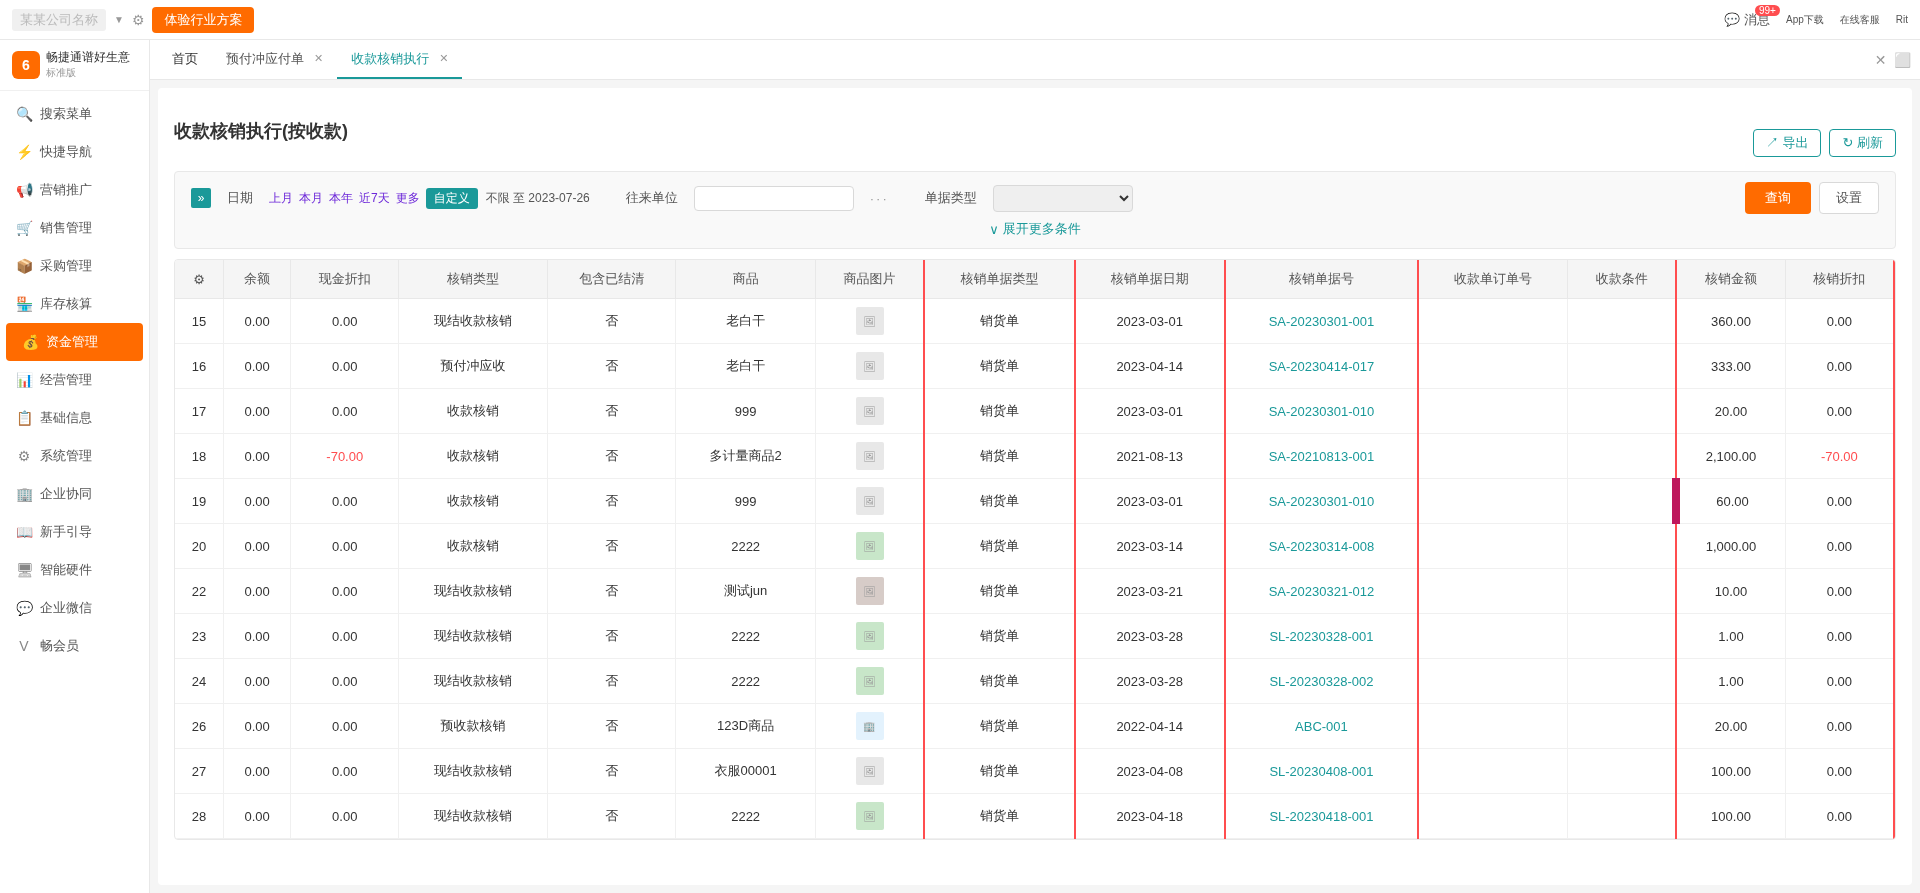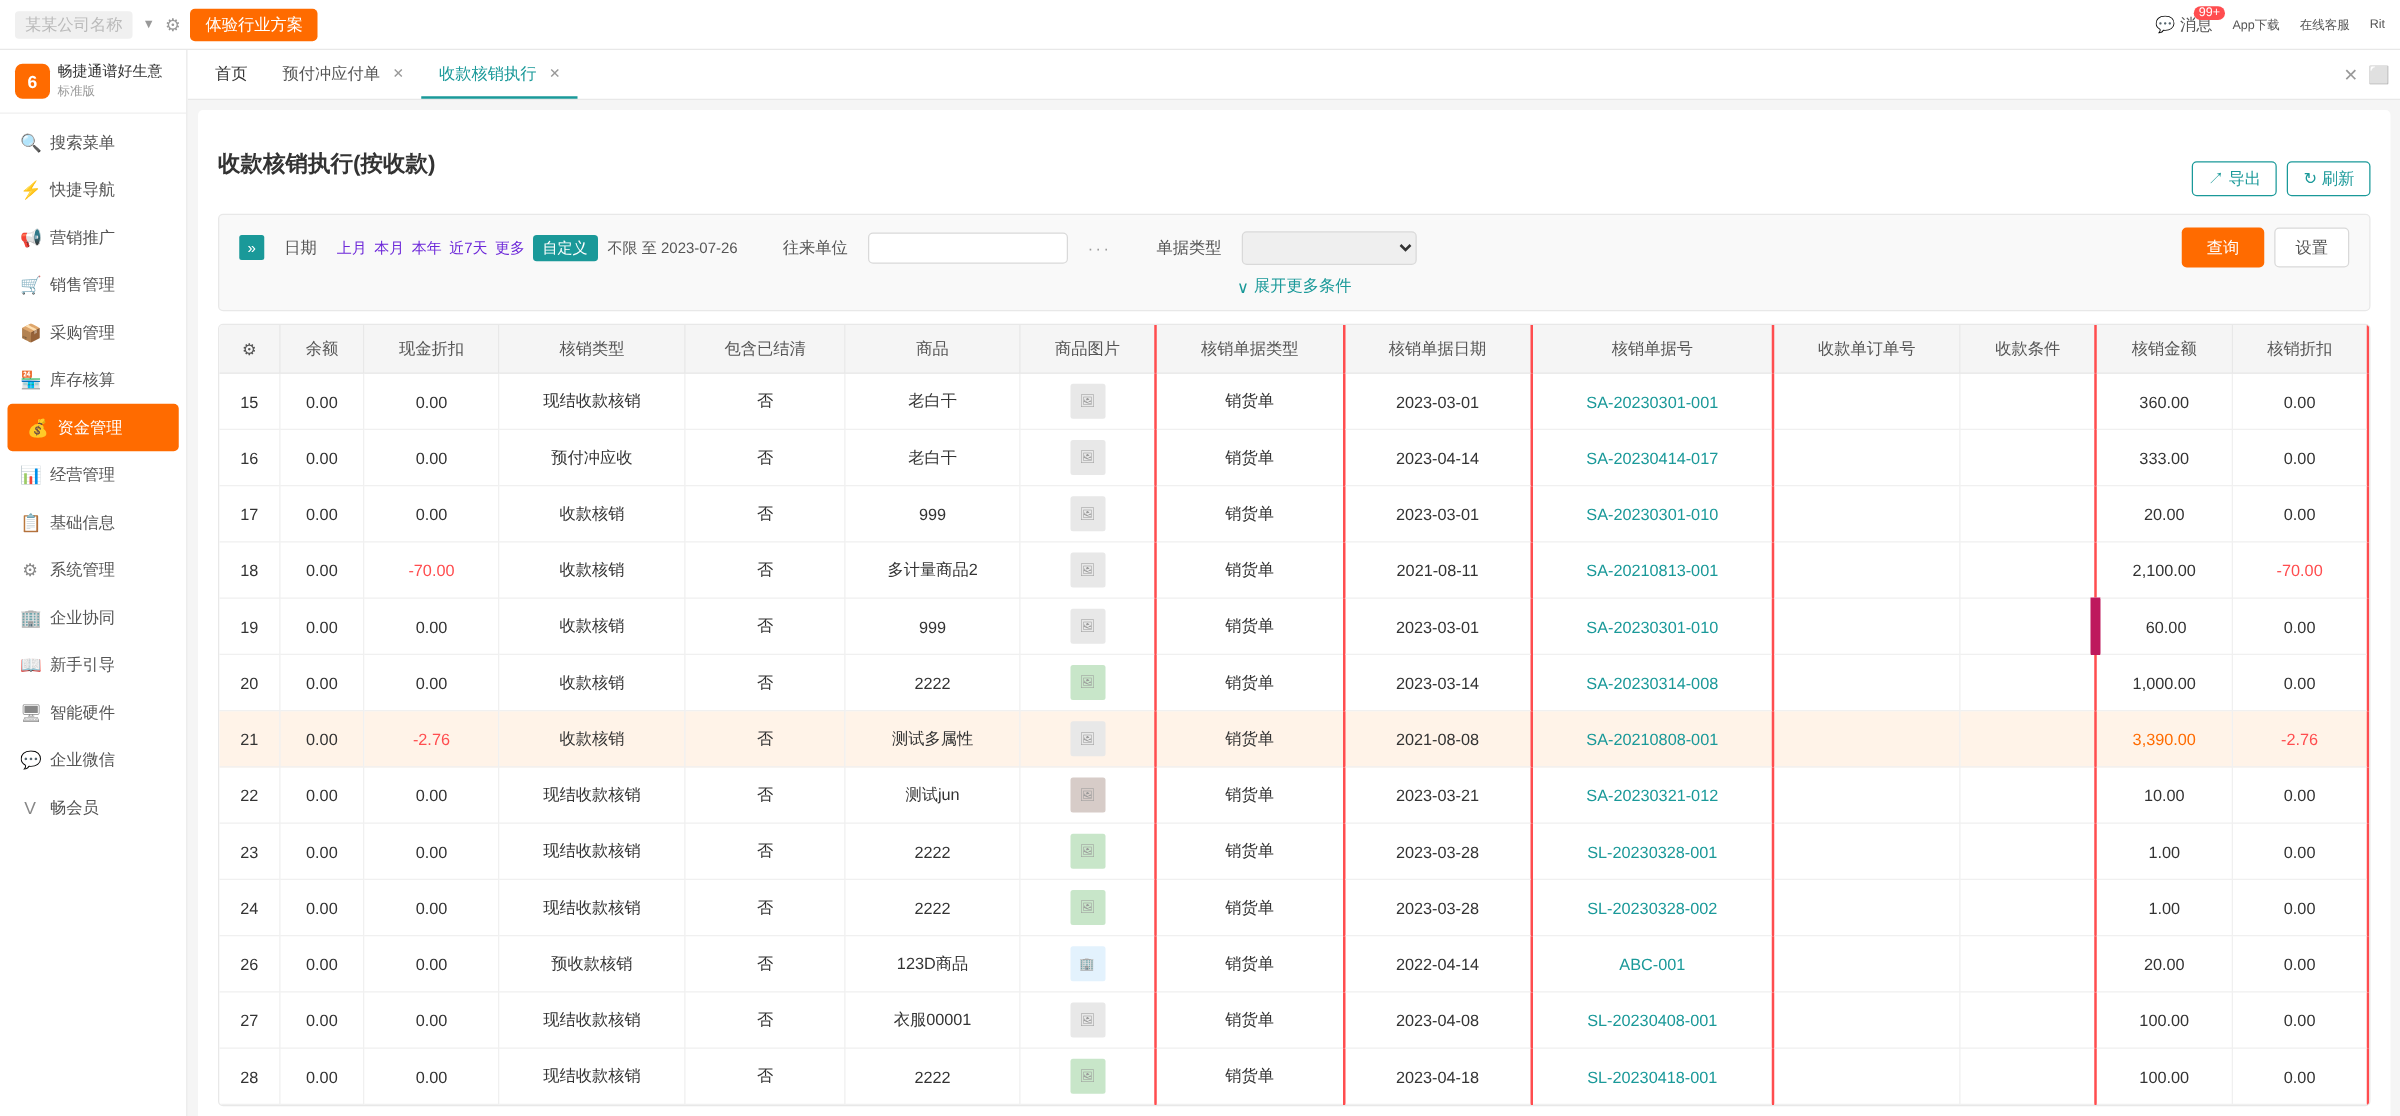--- a/index.html
+++ b/index.html
@@ -494,21 +494,21 @@
       <td>18</td>
       <td>0.00</td>
       <td class="cell-red">-70.00</td>
       <td>收款核销</td>
       <td>否</td>
       <td>多计量商品2</td>
       <td>
                     <div class="img-placeholder">🖼</div>
                   </td>
       <td style="border-left:2px solid #ff4d4f;border-right:2px solid #ff4d4f;">销货单</td>
-      <td style="border-left:2px solid #ff4d4f;border-right:2px solid #ff4d4f;">2021-08-11</td>
+      <td style="border-left:2px solid #ff4d4f;border-right:2px solid #ff4d4f;">2021-08-13</td>
       <td style="border-left:2px solid #ff4d4f;border-right:2px solid #ff4d4f;"><a class="cell-link">SA-20210813-001</a></td>
       <td></td>
       <td></td>
       <td class="" style="border-left:2px solid #ff4d4f;">2,100.00</td>
       <td class="cell-red" style="border-right:2px solid #ff4d4f;">-70.00</td>
     </tr>
                 <tr>
       <td>19</td>
       <td>0.00</td>
       <td class="">0.00</td>
@@ -536,38 +536,20 @@
       <td>
                     <div class="img-placeholder img-colored" style="background:#c8e6c9;">🖼</div>
                   </td>
       <td style="border-left:2px solid #ff4d4f;border-right:2px solid #ff4d4f;">销货单</td>
       <td style="border-left:2px solid #ff4d4f;border-right:2px solid #ff4d4f;">2023-03-14</td>
       <td style="border-left:2px solid #be185d;border-right:2px solid #ff4d4f;"><a class="cell-link">SA-20230314-008</a></td>
       <td></td>
       <td></td>
       <td class="" style="border-left:2px solid #ff4d4f;">1,000.00</td>
       <td class="" style="border-right:2px solid #ff4d4f;">0.00</td>
-    </tr>
-                <tr class="highlighted">
-      <td>21</td>
-      <td>0.00</td>
-      <td class="cell-red">-2.76</td>
-      <td>收款核销</td>
-      <td>否</td>
-      <td>测试多属性</td>
-      <td>
-                    <div class="img-placeholder">🖼</div>
-                  </td>
-      <td style="border-left:2px solid #ff4d4f;border-right:2px solid #ff4d4f;">销货单</td>
-      <td style="border-left:2px solid #ff4d4f;border-right:2px solid #ff4d4f;">2021-08-08</td>
-      <td style="border-left:2px solid #ff4d4f;border-right:2px solid #ff4d4f;"><a class="cell-link">SA-20210808-001</a></td>
-      <td></td>
-      <td></td>
-      <td class="cell-orange" style="border-left:2px solid #ff4d4f;">3,390.00</td>
-      <td class="cell-red" style="border-right:2px solid #ff4d4f;">-2.76</td>
     </tr>
                 <tr>
       <td>22</td>
       <td>0.00</td>
       <td class="">0.00</td>
       <td>现结收款核销</td>
       <td>否</td>
       <td>测试jun</td>
       <td>
                     <div class="img-placeholder img-brown" style="background:#d7ccc8;">🖼</div>

